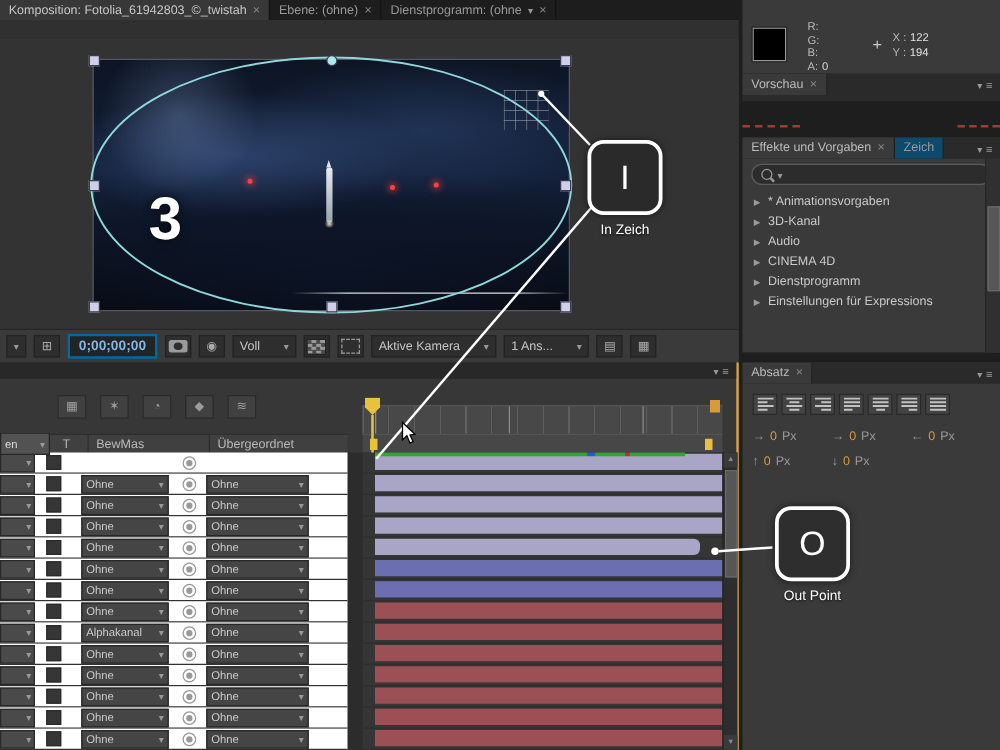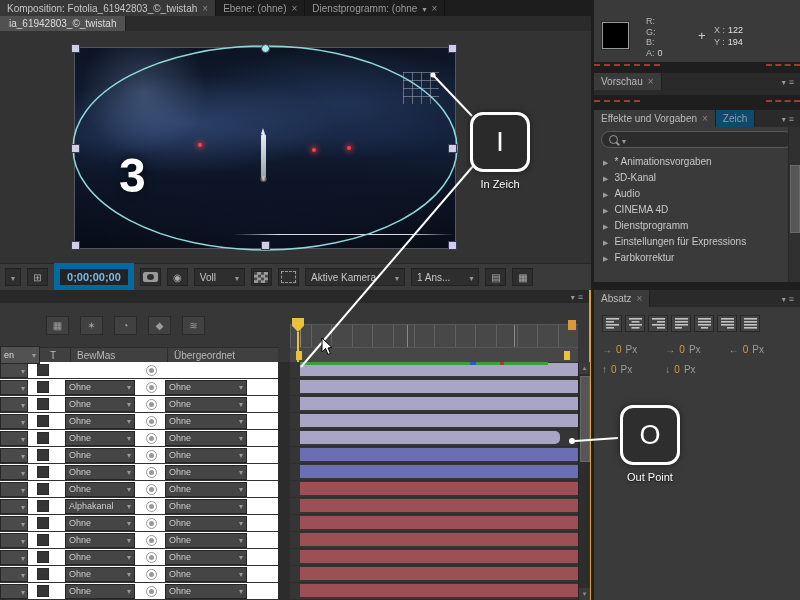--- a/index.html
+++ b/index.html
@@ -34,21 +34,21 @@
   .scenegrid{left:328px;top:24px;width:36px;height:32px;opacity:.55;z-index:1;
     background-image:linear-gradient(rgba(255,255,255,.6) 1px,transparent 1px),linear-gradient(90deg,rgba(255,255,255,.6) 1px,transparent 1px);
     background-size:9px 8px}
   .count3{left:44px;top:100px;font-size:48px;font-weight:bold;color:#fff;z-index:2;text-shadow:0 0 8px rgba(0,0,0,.7)}
   .masksvg{left:0;top:0;width:380px;height:200px;overflow:visible;z-index:4}
   .h{width:7px;height:7px;background:#cfcfe8;border:1px solid #3a3a55;z-index:5}
   .h.round{border-radius:50%;background:#aee8e8}
   .comp-toolbar{position:absolute;bottom:0;left:0;right:0;height:26px;background:#3a3a3a;border-top:1px solid #262626;display:flex;align-items:center;gap:6px;padding:0 5px}
   .tb-dd{height:16px;background:#2e2e2e;border:1px solid #222;display:flex;align-items:center;gap:19px;padding:0 5px;font-size:10px;color:#c6c6c6;white-space:nowrap}
   .tb-icon{width:19px;height:16px;background:#2e2e2e;border:1px solid #222;color:#aaa;display:flex;align-items:center;justify-content:center;font-size:10px}
-  .timecode{color:#7db8e8;font-size:11px;font-weight:bold;background:#232323;border:6px solid #0369a1;height:16px;padding:0 7px;display:flex;align-items:center}
+  .timecode{color:#7db8e8;font-size:11px;font-weight:bold;background:#232323;border:2px solid #0369a1;height:16px;padding:0 7px;display:flex;align-items:center}
   .cam{width:15px;height:10px;background:#9a9a9a;border-radius:2px;position:relative}
   .cam::after{content:"";position:absolute;inset:2px 4px;background:#2e2e2e;border-radius:50%}
   .checker{width:14px;height:11px;border:1px solid #222;background:repeating-conic-gradient(#999 0 25%,#4a4a4a 0 50%);background-size:7px 5.5px}
   .roi{width:13px;height:10px;border:1px dashed #999}
 
   
   #timeline{position:absolute;left:0;top:290px;width:589px;height:310px;background:#373737;border-right:2px solid #d8a33c}
   .tl-head{height:13px;background:#282828;display:flex;align-items:center}
   .pmenu{margin-left:auto;display:flex;align-items:center;gap:3px;padding-right:6px;color:#999;font-size:9px}
   .tl-tools{position:absolute;top:17px;left:0;width:278px;height:36px;display:flex;align-items:center;gap:11px;padding-left:46px}
@@ -95,21 +95,21 @@
   .ptab{display:flex;align-items:center;gap:5px;padding:0 7px;background:#3a3a3a;border-right:1px solid #1f1f1f;white-space:nowrap}
   .ptab.inactive{background:#0c4a6e;color:#999}
   #info{top:0;height:62px}
   .swatch{position:absolute;left:8px;top:22px;width:25px;height:25px;background:#000;border:1px solid #999;outline:1px solid #2a2a2a}
   .chan{position:absolute;left:52px;top:16px;font-size:9px;line-height:10.5px;color:#b9b9b9}
   .chan .v{color:#d8d8d8;margin-left:3px}
   .xhair{position:absolute;left:104px;top:28px;font-size:13px;color:#ccc}
   .xy{position:absolute;left:120px;top:24px;font-size:9px;line-height:12px;color:#b9b9b9}
   .xy .v{color:#e0e0e0;margin-left:3px}
   .reddash{position:absolute;border-top:2px dashed #a23b30;height:0}
-  #vorschau{top:73px;height:22px;background:#2a2a2a}
+  #vorschau{top:59px;height:22px;background:#2a2a2a}
   #effects{top:110px;height:172px}
   .search{margin:4px 7px 3px 7px;height:15px;background:#2c2c2c;border:1px solid #5a5a5a;border-radius:9px;display:flex;align-items:center;gap:4px;padding:0 7px}
   .mag{width:7px;height:7px;border:1.5px solid #999;border-radius:50%;position:relative}
   .mag::after{content:"";position:absolute;width:4px;height:1.5px;background:#999;transform:rotate(45deg);right:-3px;bottom:-1px}
   .search input{flex:1;background:transparent;border:0;outline:none;color:#ddd;font-size:10px;min-width:0}
   .fx-list{padding-top:2px}
   .fx-item{height:16px;display:flex;align-items:center;gap:6px;padding-left:9px;font-size:10px;color:#c9c9c9}
   .tri::after{content:"▶";font-size:7px;color:#9a9a9a}
   .fx-scroll{position:absolute;top:17px;right:0;bottom:0;width:11px;background:#303030;border-left:1px solid #262626}
   .fx-thumb{position:absolute;left:1px;top:38px;width:8px;height:66px;background:#565656;border:1px solid #696969}
@@ -141,23 +141,20 @@
     </div>
     <div class="tab">
       <span>Ebene: (ohne)</span>
       <span class="close"></span>
     </div>
     <div class="tab">
       <span>Dienstprogramm: (ohne</span>
       <span class="caret"></span>
       <span class="close"></span>
     </div>
-  </div>
-  <div class="row2">
-    <div class="compname">ia_61942803_©_twistah</div>
   </div>
   <div class="viewer">
     <div class="frame">
       <div class="rocket"></div>
       <div class="rl" style="left:123px;top:95px"></div>
       <div class="rl" style="left:237px;top:100px"></div>
       <div class="rl" style="left:272px;top:98px"></div>
       <div class="hline"></div>
       <div class="scenegrid"></div>
       <div class="count3">3</div>
@@ -605,24 +602,20 @@
       <span>CINEMA 4D</span>
     </div>
       <div class="fx-item">
       <span class="tri"></span>
       <span>Dienstprogramm</span>
     </div>
       <div class="fx-item">
       <span class="tri"></span>
       <span>Einstellungen für Expressions</span>
     </div>
-      <div class="fx-item">
-      <span class="tri"></span>
-      <span>Farbkorrektur</span>
-    </div>
     </div>
   <div class="fx-scroll">
     <div class="fx-thumb"></div>
   </div>
 </div>
 
 <div id="absatz" class="rpanel">
   <div class="ptabs">
     <div class="ptab">
       <span>Absatz</span>

